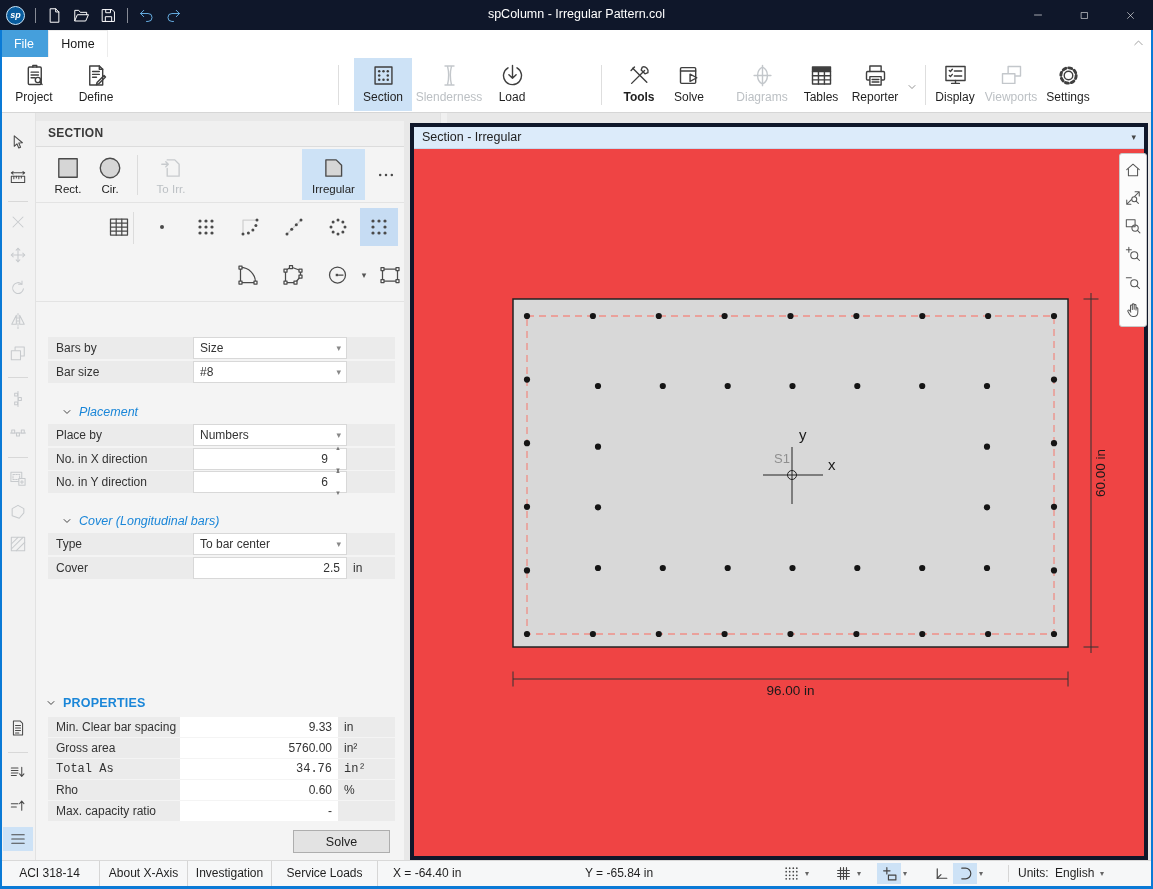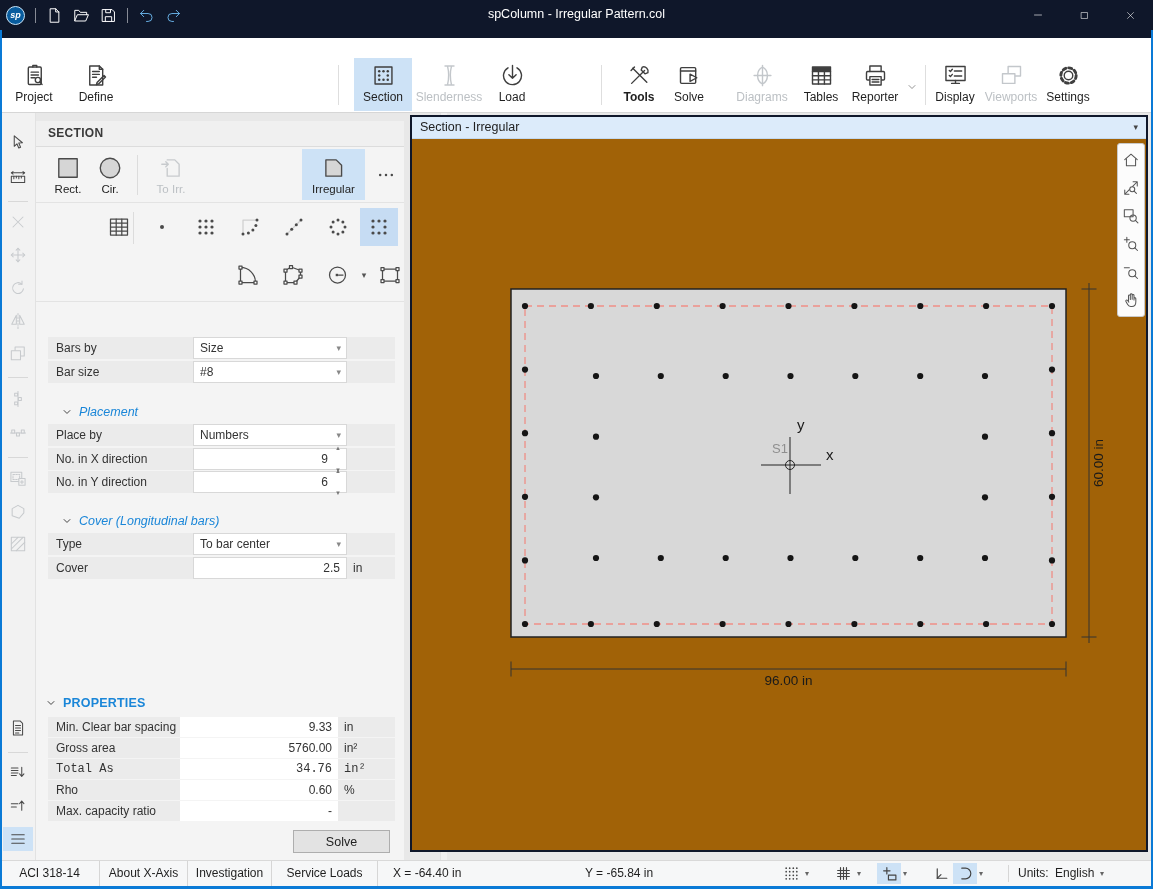--- a/index.html
+++ b/index.html
@@ -64,21 +64,21 @@
   .caret{position:absolute;right:5px;top:0;bottom:0;color:#888;font-size:9px;display:flex;align-items:center}
   .spin{position:absolute;right:1px;top:1px;bottom:1px;width:14px;display:flex;flex-direction:column;align-items:center;
     justify-content:center;gap:2px;color:#777;font-size:6px;background:#fff}
   .num{text-align:right;padding-right:18px}
   .ro{text-align:right;padding-right:6px}
   .solve-btn{position:absolute;left:257px;top:717px;width:97px;height:23px;background:#e3e3e3;border:1px solid #aeaeae;
     font-size:12.5px;color:#222;font-family:"Liberation Sans",sans-serif}
   .panel-sb{position:absolute;left:404px;top:0;width:7px;height:100%;background:#f0f0f0;border-left:1px solid #e2e2e2}
   .panel-sb .thumb{position:absolute;left:1px;width:5px;top:585px;height:75px;background:#cfcfcf;border-radius:2px}
   
-  .canvas{position:absolute;left:410px;top:2px;width:738px;height:737px;background:#a16207;border:2px solid #0f172a}
+  .canvas{position:absolute;left:410px;top:10px;width:738px;height:737px;background:#ef4444;border:4px solid #0f172a}
   .canvas-header{position:absolute;top:0;left:0;right:0;height:22px;background:#dcebfa;border-bottom:1px solid #c3d9ef;
     font-size:12.5px;color:#222;line-height:21px;padding-left:8px}
   .hdr-caret{position:absolute;right:8px;top:0;bottom:0;font-size:9px;color:#444;display:flex;align-items:center}
   #drawSvg{position:absolute;left:0;top:21px}
   .nav-tools{position:absolute;left:705px;top:26px;width:28px;background:#fcfcfc;border:1px solid #c9c9c9;border-radius:3px;
     display:flex;flex-direction:column;align-items:center;padding:6px 0;gap:8px}
   .nav-btn{width:20px;height:20px;color:#555;display:flex;align-items:center;justify-content:center}
   
   .statusbar{position:absolute;left:0;right:0;top:860px;height:26px;background:#f6f7f8;border-top:1px solid #d9d9d9;
     font-size:12px;color:#1f1f1f}
@@ -166,20 +166,31 @@
         <div class="win-btn">
           <svg width="11" height="11" viewBox="0 0 24 24">
             <g fill="none" stroke="currentColor" stroke-width="1.25" stroke-linecap="round" stroke-linejoin="round">
               <path d="M5.5 5.5l13 13M18.5 5.5l-13 13"></path>
             </g>
           </svg>
         </div>
       </div>
   </div>
 
+  <div class="tabstrip">
+    <div class="tab-file">File</div>
+    <div class="tab-home">Home</div>
+    <div class="ribbon-collapse" id="ribCollapse">
+        <svg width="15" height="15" viewBox="0 0 24 24">
+          <g fill="none" stroke="currentColor" stroke-width="1.25" stroke-linecap="round" stroke-linejoin="round">
+            <path d="M6 14l6-6 6 6"></path>
+          </g>
+        </svg>
+      </div>
+  </div>
 
   <div class="ribbon" id="ribbon">
       <div class="rib-div" style="left: 338px;"></div>
       <div class="rib-div" style="left: 601px;"></div>
       <div class="rib-div" style="left: 925px;"></div>
       <div class="rib-btn" style="left: 8px; width: 52px;">
         <div class="icon">
           <svg width="27" height="27" viewBox="0 0 24 24">
             <g fill="none" stroke="currentColor" stroke-width="1.25" stroke-linecap="round" stroke-linejoin="round">
               <rect x="6.5" y="4.5" width="11.5" height="15.5" rx="1"></rect>

